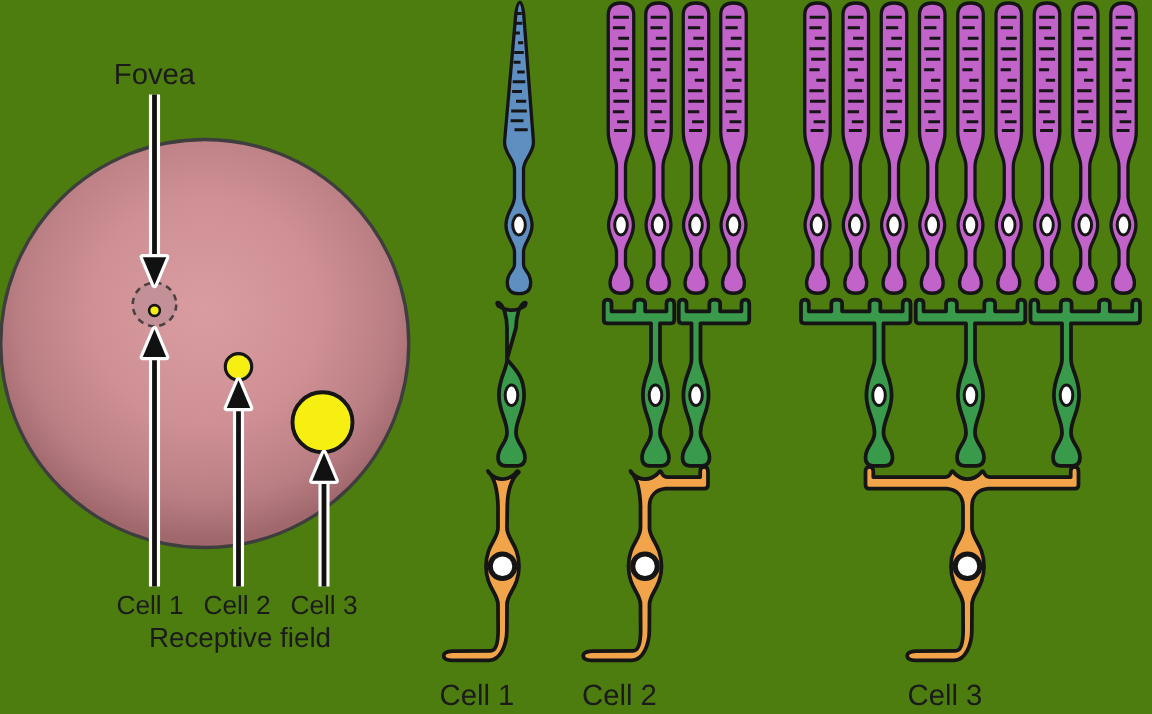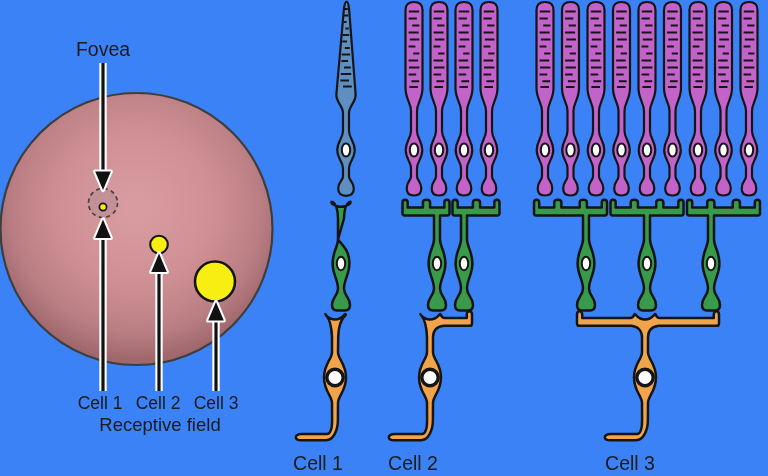--- a/index.html
+++ b/index.html
@@ -1,16 +1,16 @@
 <!DOCTYPE html>
 <html><head>
 <meta charset="utf-8">
 <style>
   html,body{margin:0;padding:0;background:#fff;}
-  .stage{position:relative;width:768px;height:476px;background:#3b82f6;overflow:hidden;}
+  .stage{position:relative;width:768px;height:476px;background:#4d7c0f;overflow:hidden;}
   svg{display:block;}
   text.lbl{font-family:"Liberation Sans","DejaVu Sans",sans-serif;fill:#1b1b1b;}
   .f-small{font-size:17.5px;}
   .f-mid{font-size:18.5px;}
   .f-big{font-size:19.5px;}
 </style>
 </head>
 <body>
 
 <div class="stage">

